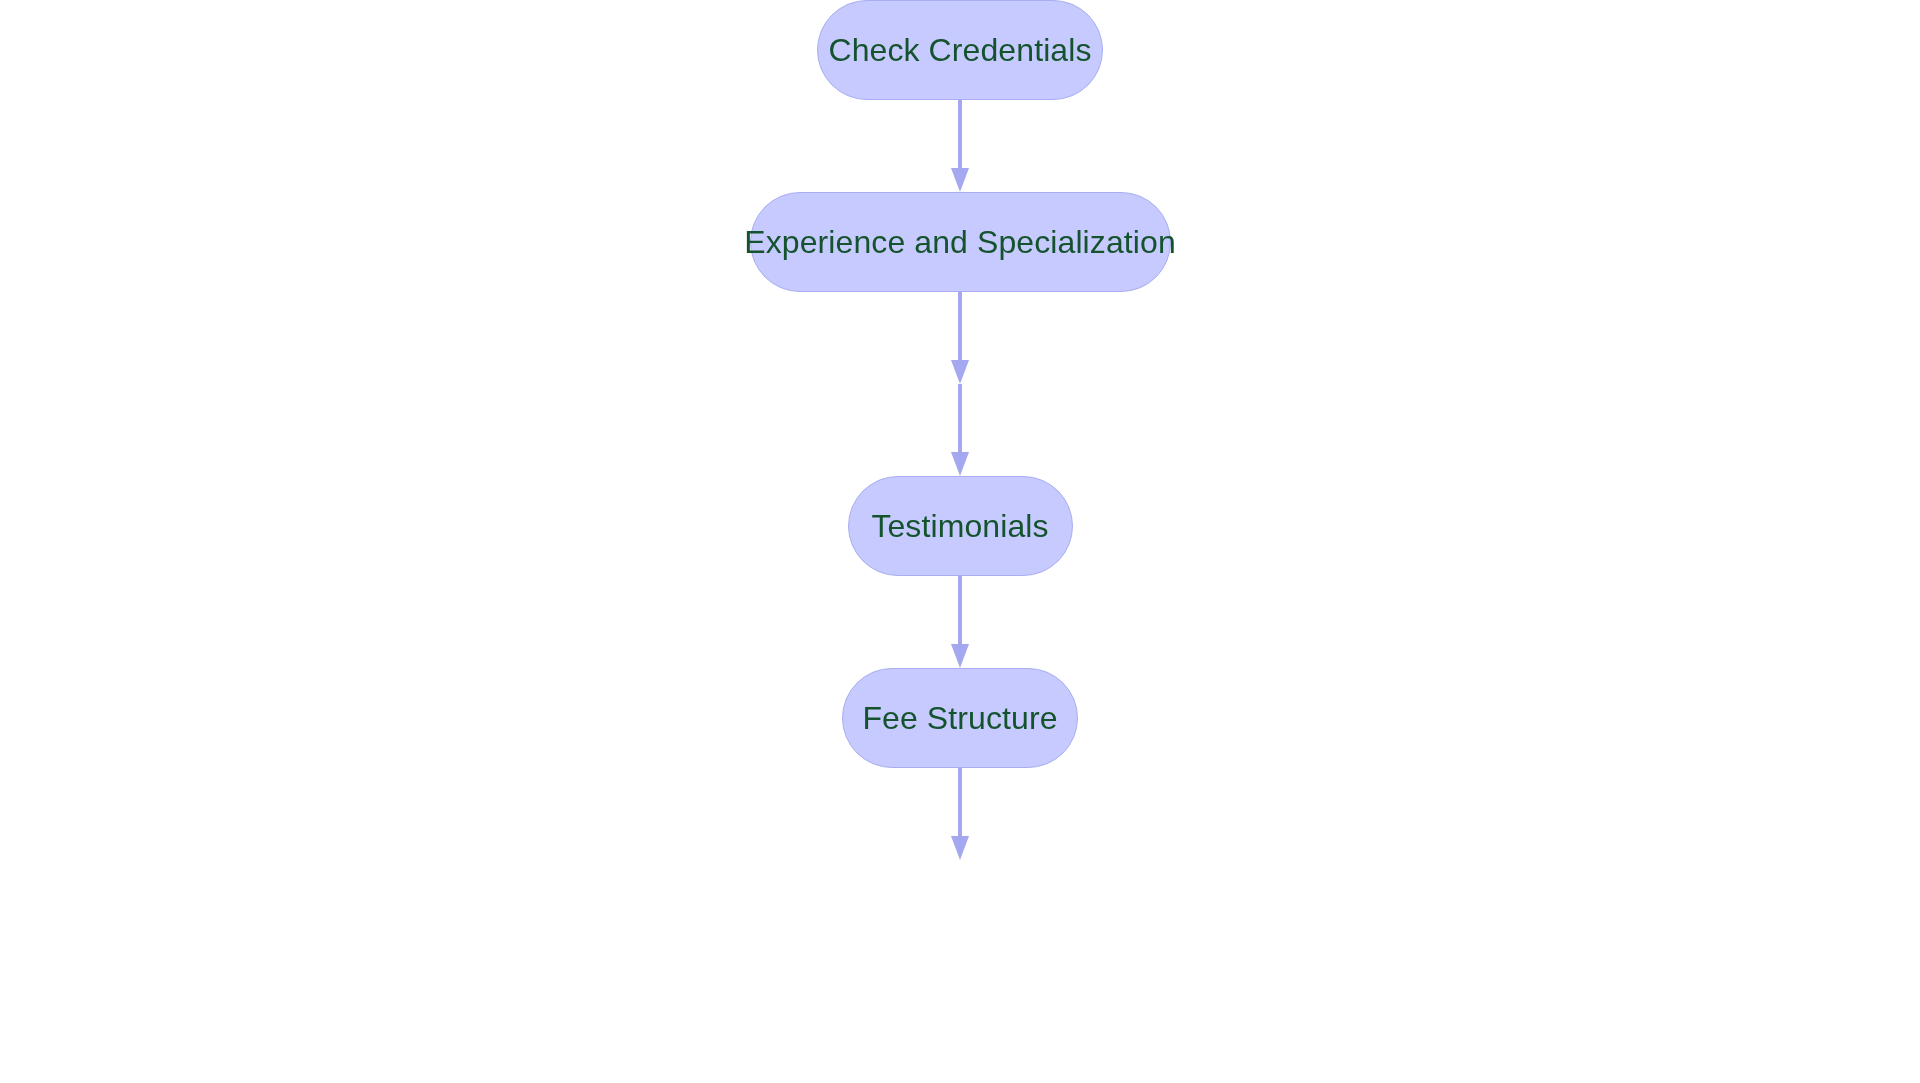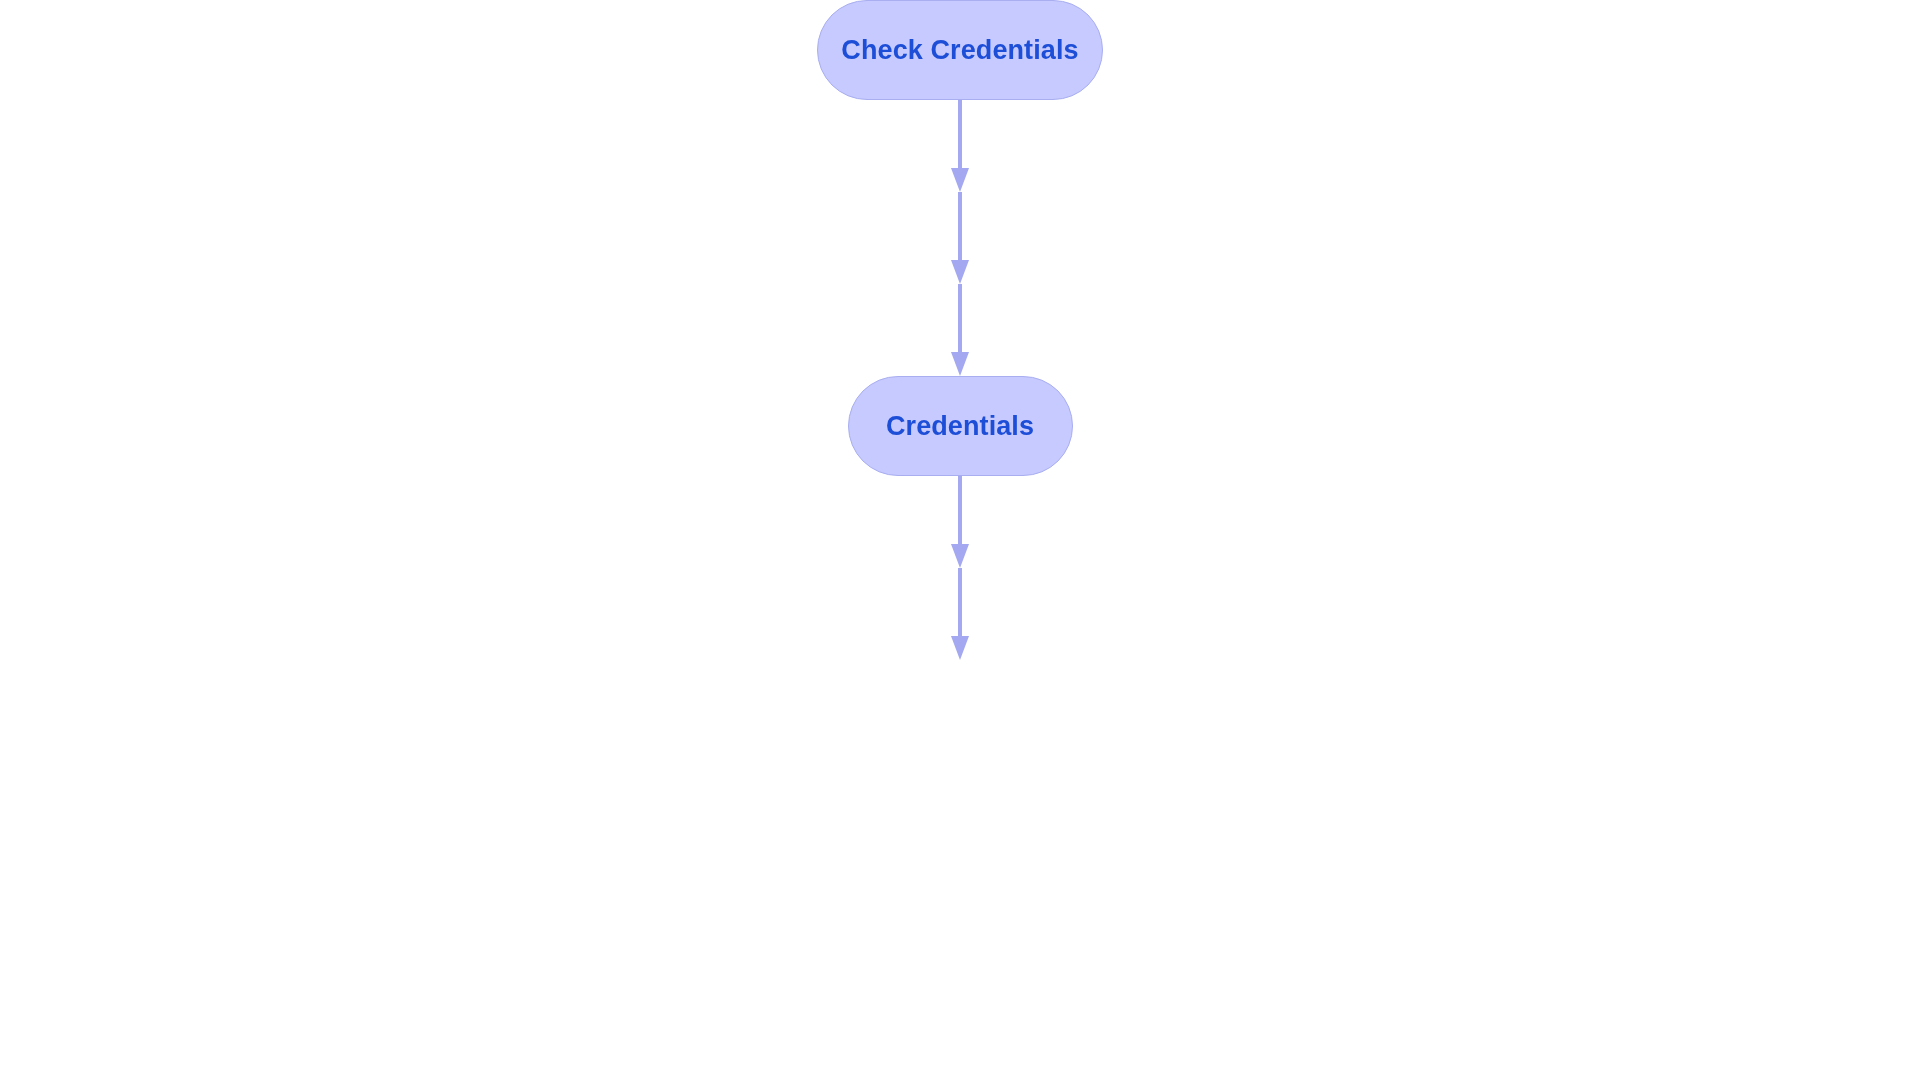--- a/index.html
+++ b/index.html
@@ -41,26 +41,26 @@
     background: #c7caff;
     border: 1.6px solid #a8aef0;
     display: flex;
     align-items: center;
     justify-content: center;
     flex: 0 0 auto;
     padding: 0 34px;
   }
 
   .flow-node-label {
-    font-size: 27px;
+    font-size: 32px;
     line-height: 1;
-    color: #1d4ed8;
+    color: #14532d;
     white-space: nowrap;
     letter-spacing: 0.1px;
-    font-weight: 700;
+    font-weight: 400;
   }
 
   .flow-connector {
     flex: 0 0 auto;
     width: 26px;
     height: 92px;
     position: relative;
   }
 
   .flow-connector .conn-line {
@@ -101,41 +101,47 @@
 
     <div class="flow-node w-1">
       <span class="flow-node-label">Check Credentials</span>
     </div>
 
     <div class="flow-connector">
       <div class="conn-line"></div>
       <div class="conn-head"></div>
     </div>
 
+    <div class="flow-node w-2">
+      <span class="flow-node-label">Experience and Specialization</span>
+    </div>
 
     <div class="flow-connector">
       <div class="conn-line"></div>
       <div class="conn-head"></div>
     </div>
 
 
     <div class="flow-connector">
       <div class="conn-line"></div>
       <div class="conn-head"></div>
     </div>
 
     <div class="flow-node w-4">
-      <span class="flow-node-label">Credentials</span>
+      <span class="flow-node-label">Testimonials</span>
     </div>
 
     <div class="flow-connector">
       <div class="conn-line"></div>
       <div class="conn-head"></div>
     </div>
 
+    <div class="flow-node w-5">
+      <span class="flow-node-label">Fee Structure</span>
+    </div>
 
     <div class="flow-connector">
       <div class="conn-line"></div>
       <div class="conn-head"></div>
     </div>
 
 
   </div>
 </div>
 

